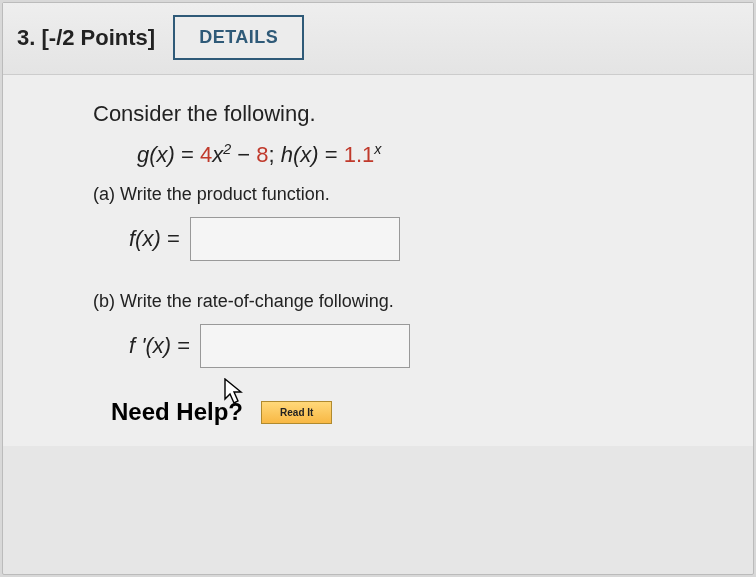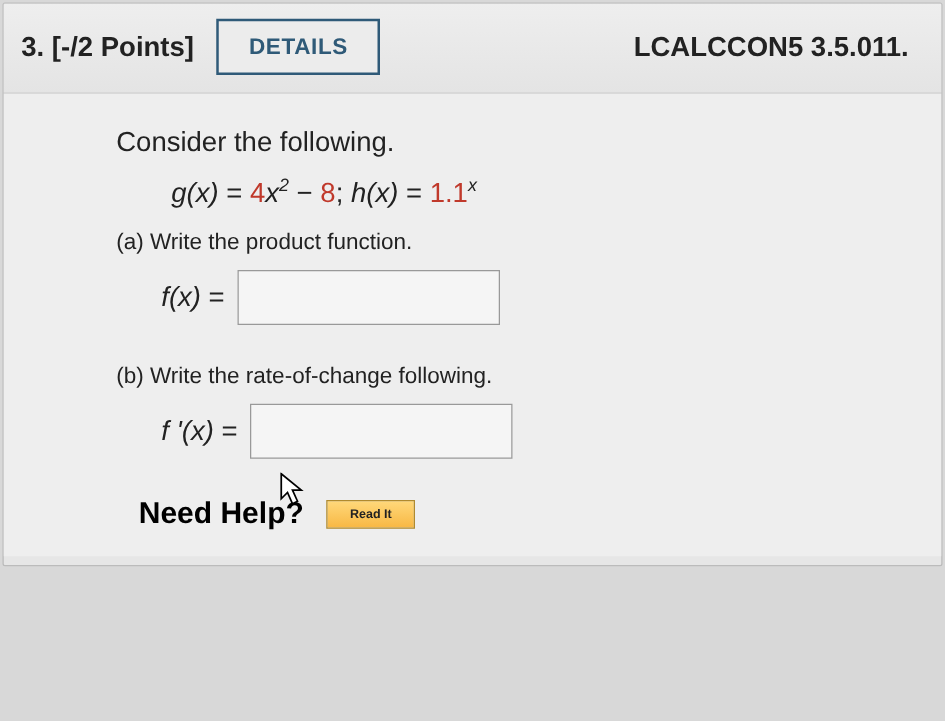--- a/index.html
+++ b/index.html
@@ -11,21 +11,21 @@
     background: #d8d8d8;
     color: #222;
     position: relative;
     overflow: hidden;
   }
   .page {
     background: #e6e6e6;
     border: 1px solid #bbb;
     border-radius: 2px;
     margin: 2px;
-    height: 451px;
+    height: 573px;
     position: relative;
   }
   .header {
     display: flex;
     align-items: center;
     padding: 12px 18px 14px 14px;
     border-bottom: 1px solid #ccc;
     background: linear-gradient(#eee,#e4e4e4);
     gap: 18px;
   }
@@ -122,21 +122,20 @@
 </head>
 <body>
 
 <div class="page">
   <div class="header">
     <span class="qnum">
       <span>3.</span>
       <span>[-/2 Points]</span>
     </span>
     <button class="details-btn">DETAILS</button>
-    <span class="ref">LCALCCON5 3.5.011.</span>
   </div>
 
   <div class="body">
     <div class="prompt">Consider the following.</div>
 
     <div class="funcs">
       <span class="gx">g</span><span>(x)</span><span class="eq"> = </span><span class="red">4</span><span>x</span><span class="sup">2</span><span class="eq"> − </span><span class="red">8</span><span class="eq">; </span><span class="hx">h</span><span>(x)</span><span class="eq"> = </span><span class="red">1.1</span><span class="sup">x</span>
     </div>
 
     <div class="part">(a) Write the product function.</div>

